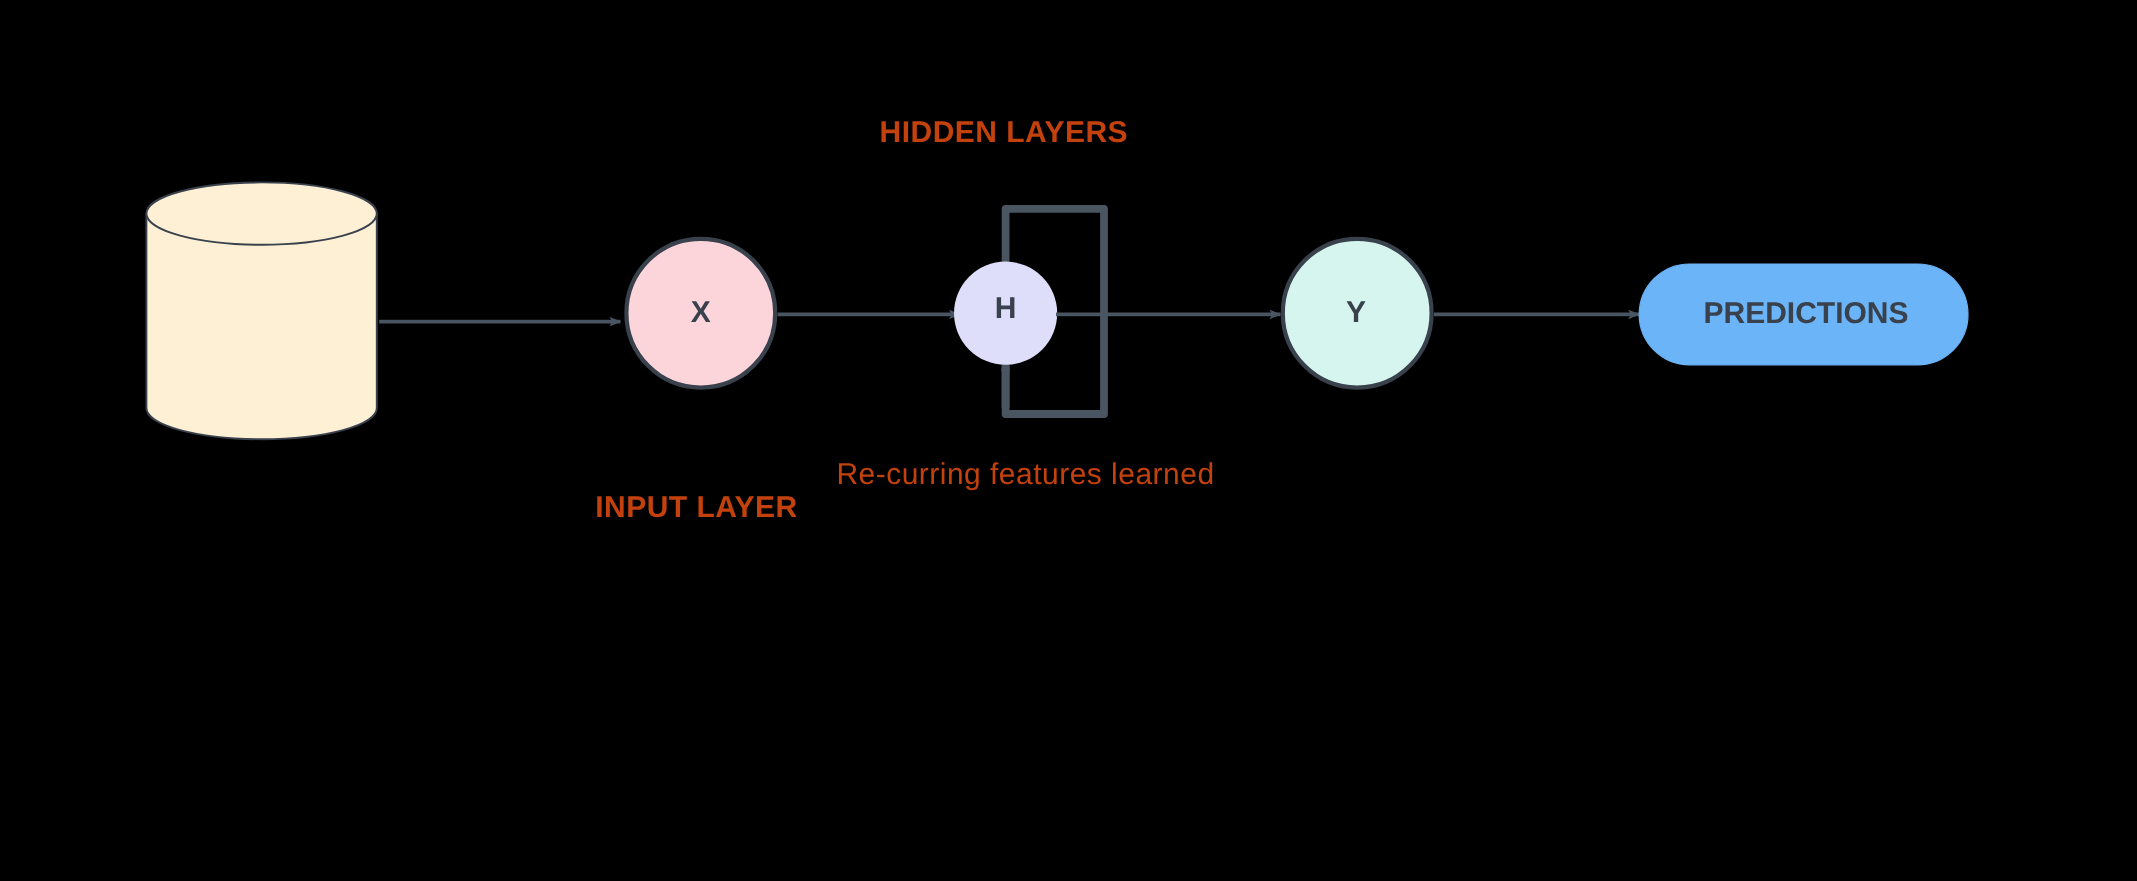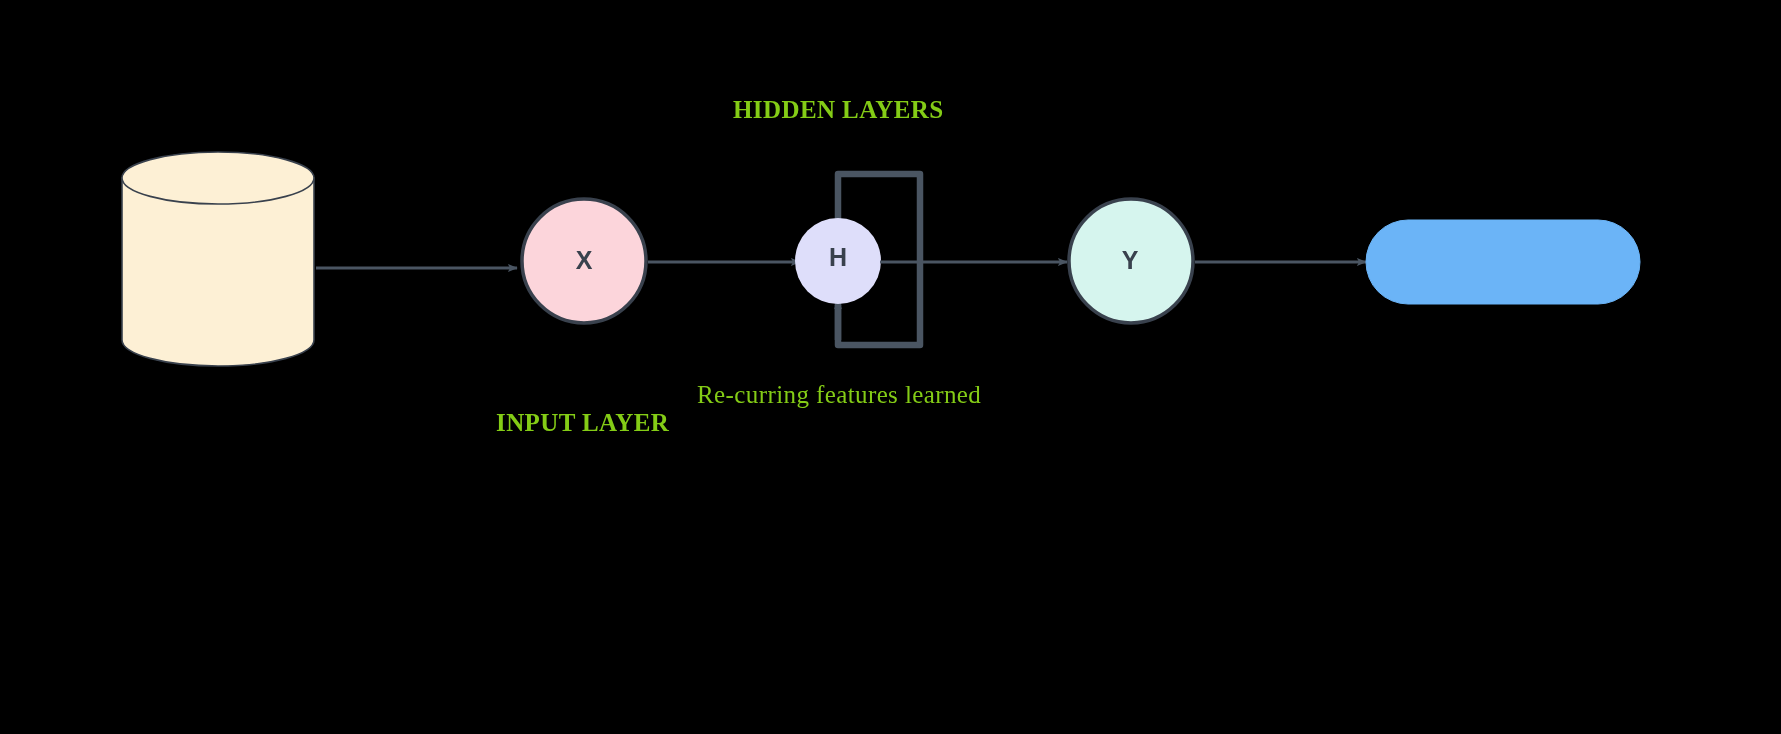--- a/index.html
+++ b/index.html
@@ -27,24 +27,23 @@
     display: flex;
     align-items: center;
     justify-content: center;
     pointer-events: none;
     color: #39414D;
     font-weight: bold;
     white-space: nowrap;
   }
   .caption {
     position: absolute;
-    color: #84cc16;
+    color: #c2410c;
     white-space: nowrap;
     letter-spacing: 0.4px;
-    font-family: Liberation Serif, serif;
   }
   .caption-strong {
     font-size: 25px;
     font-weight: bold;
   }
   .caption-plain {
     font-size: 25px;
     font-weight: normal;
     margin-top: 28px;
   }
@@ -146,20 +145,21 @@
     <rect x="1366" y="220" width="274" height="84" rx="42" ry="42" fill="#6BB4F7" stroke="#6BB4F7" stroke-width="1"></rect>
   </svg>
 
 
   <div class="node-label" id="label-x">X</div>
 
   <div class="node-label" id="label-h">H</div>
 
   <div class="node-label" id="label-y">Y</div>
 
+  <div class="node-label" id="label-predictions">PREDICTIONS</div>
 
   <div class="caption caption-strong" id="caption-hidden-layers">HIDDEN LAYERS</div>
 
   <div class="caption caption-plain" id="caption-recurring">Re-curring features learned</div>
 
   <div class="caption caption-strong" id="caption-input-layer">INPUT LAYER</div>
 
 
 
 </div>

